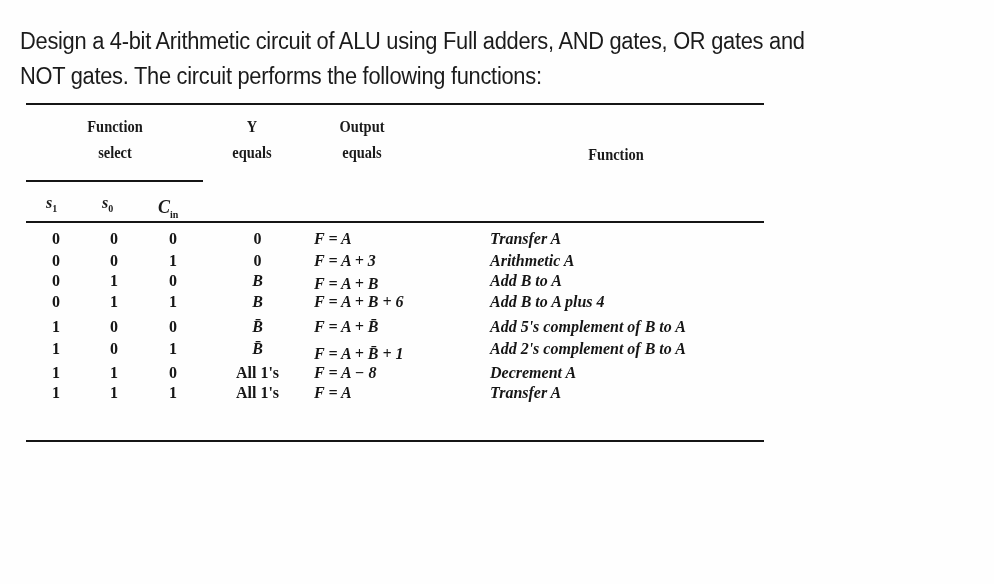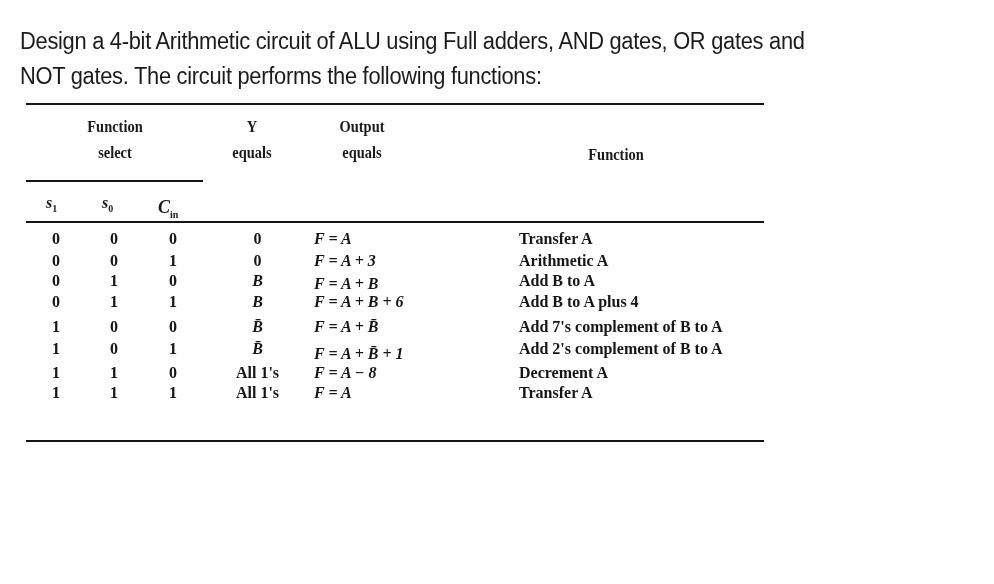--- a/index.html
+++ b/index.html
@@ -32,21 +32,21 @@
     .cell {
       position: absolute; font-family: "Liberation Serif", serif;
       font-weight: 700; font-size: 16px; line-height: 19px; color: #161616;
       white-space: nowrap;
     }
     .c-s1 { left: 46px; width: 20px; text-align: center; }
     .c-s0 { left: 104px; width: 20px; text-align: center; }
     .c-cin { left: 163px; width: 20px; text-align: center; }
     .c-y { left: 210px; width: 95px; text-align: center; }
     .c-out { left: 314px; }
-    .c-fn { left: 519px; }
+    .c-fn { left: 490px; font-style: italic; }
     .it { font-style: italic; }
   </style>
 </head>
 <body>
 
 <div class="intro">
   <div>Design a 4-bit Arithmetic circuit of ALU using Full adders, AND gates, OR gates and</div>
   <div>NOT gates. The circuit performs the following functions:</div>
 </div>
 
@@ -107,21 +107,21 @@
     <div class="cell c-y it" style="top:292px">B</div>
     <div class="cell c-out it" style="top:292px">F = A + B + 6</div>
     <div class="cell c-fn" style="top:292px">Add B to A plus 4</div>
   </div>
   <div>
     <div class="cell c-s1" style="top:317px">1</div>
     <div class="cell c-s0" style="top:317px">0</div>
     <div class="cell c-cin" style="top:317px">0</div>
     <div class="cell c-y it" style="top:317px">B̄</div>
     <div class="cell c-out it" style="top:317px">F = A + B̄</div>
-    <div class="cell c-fn" style="top:317px">Add 7's complement of B to A</div>
+    <div class="cell c-fn" style="top:317px">Add 5's complement of B to A</div>
   </div>
   <div>
     <div class="cell c-s1" style="top:339px">1</div>
     <div class="cell c-s0" style="top:339px">0</div>
     <div class="cell c-cin" style="top:339px">1</div>
     <div class="cell c-y it" style="top:339px">B̄</div>
     <div class="cell c-out it" style="top:344px">F = A + B̄ + 1</div>
     <div class="cell c-fn" style="top:339px">Add 2's complement of B to A</div>
   </div>
   <div>

